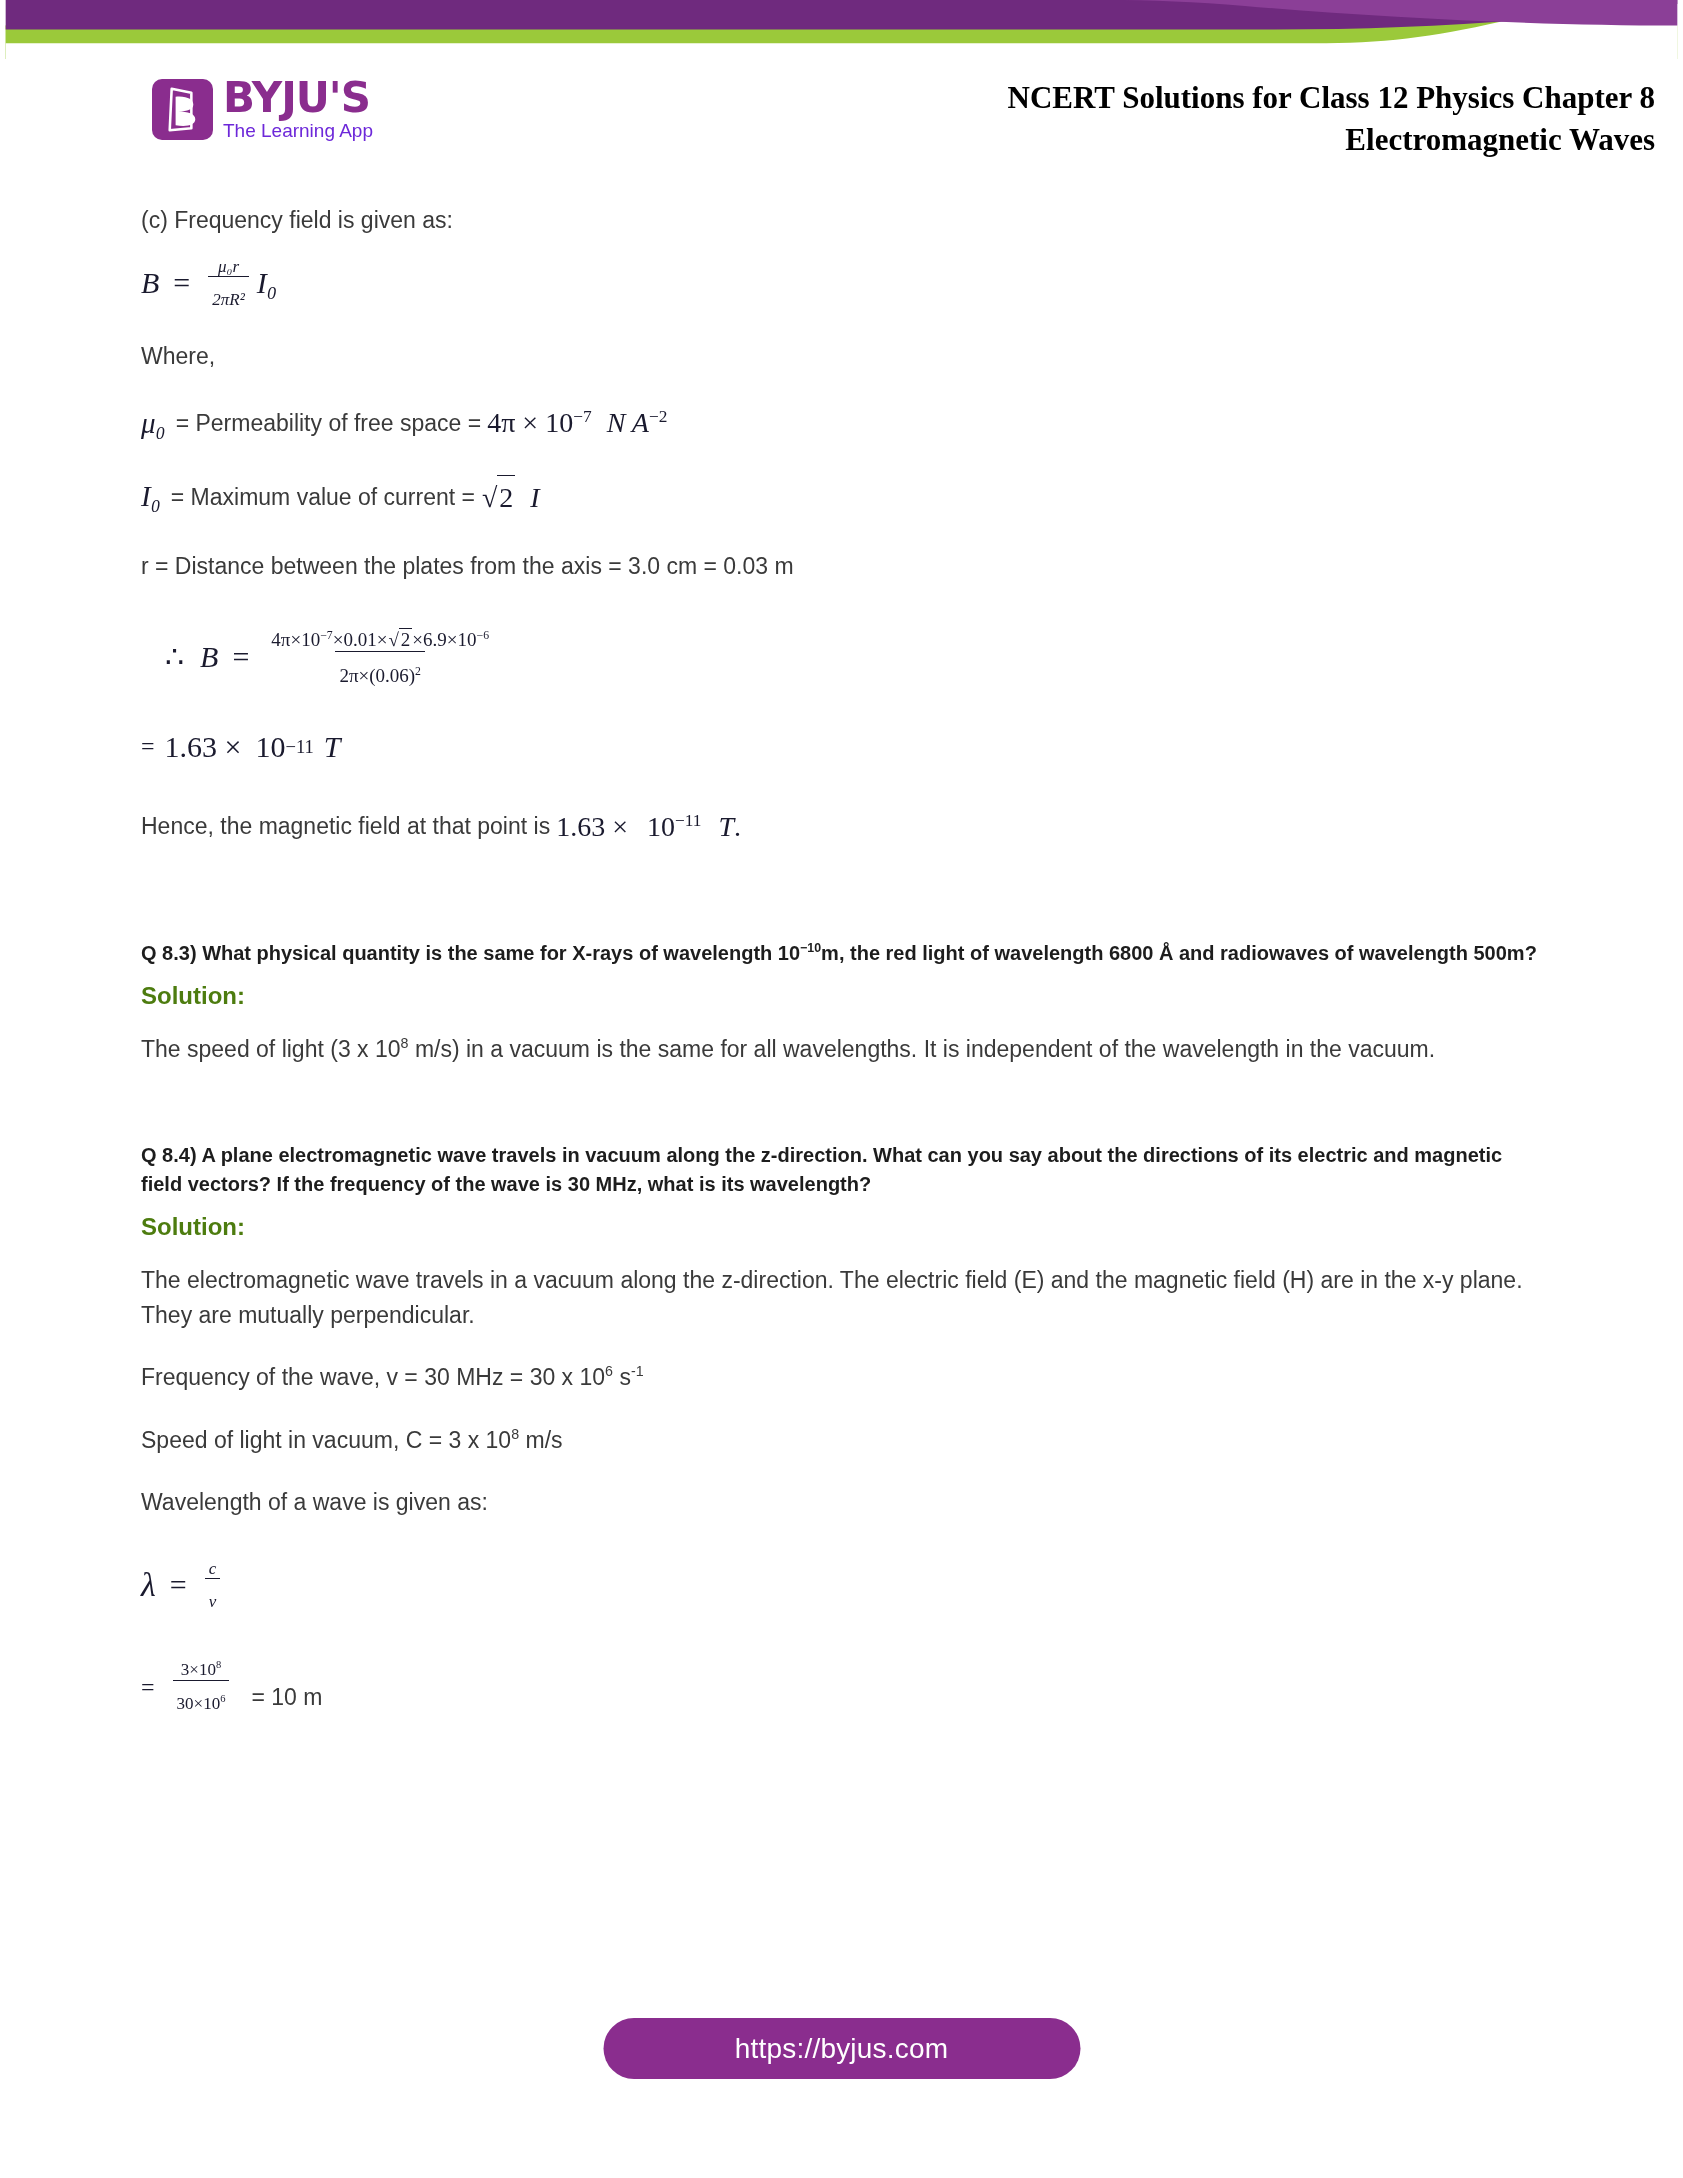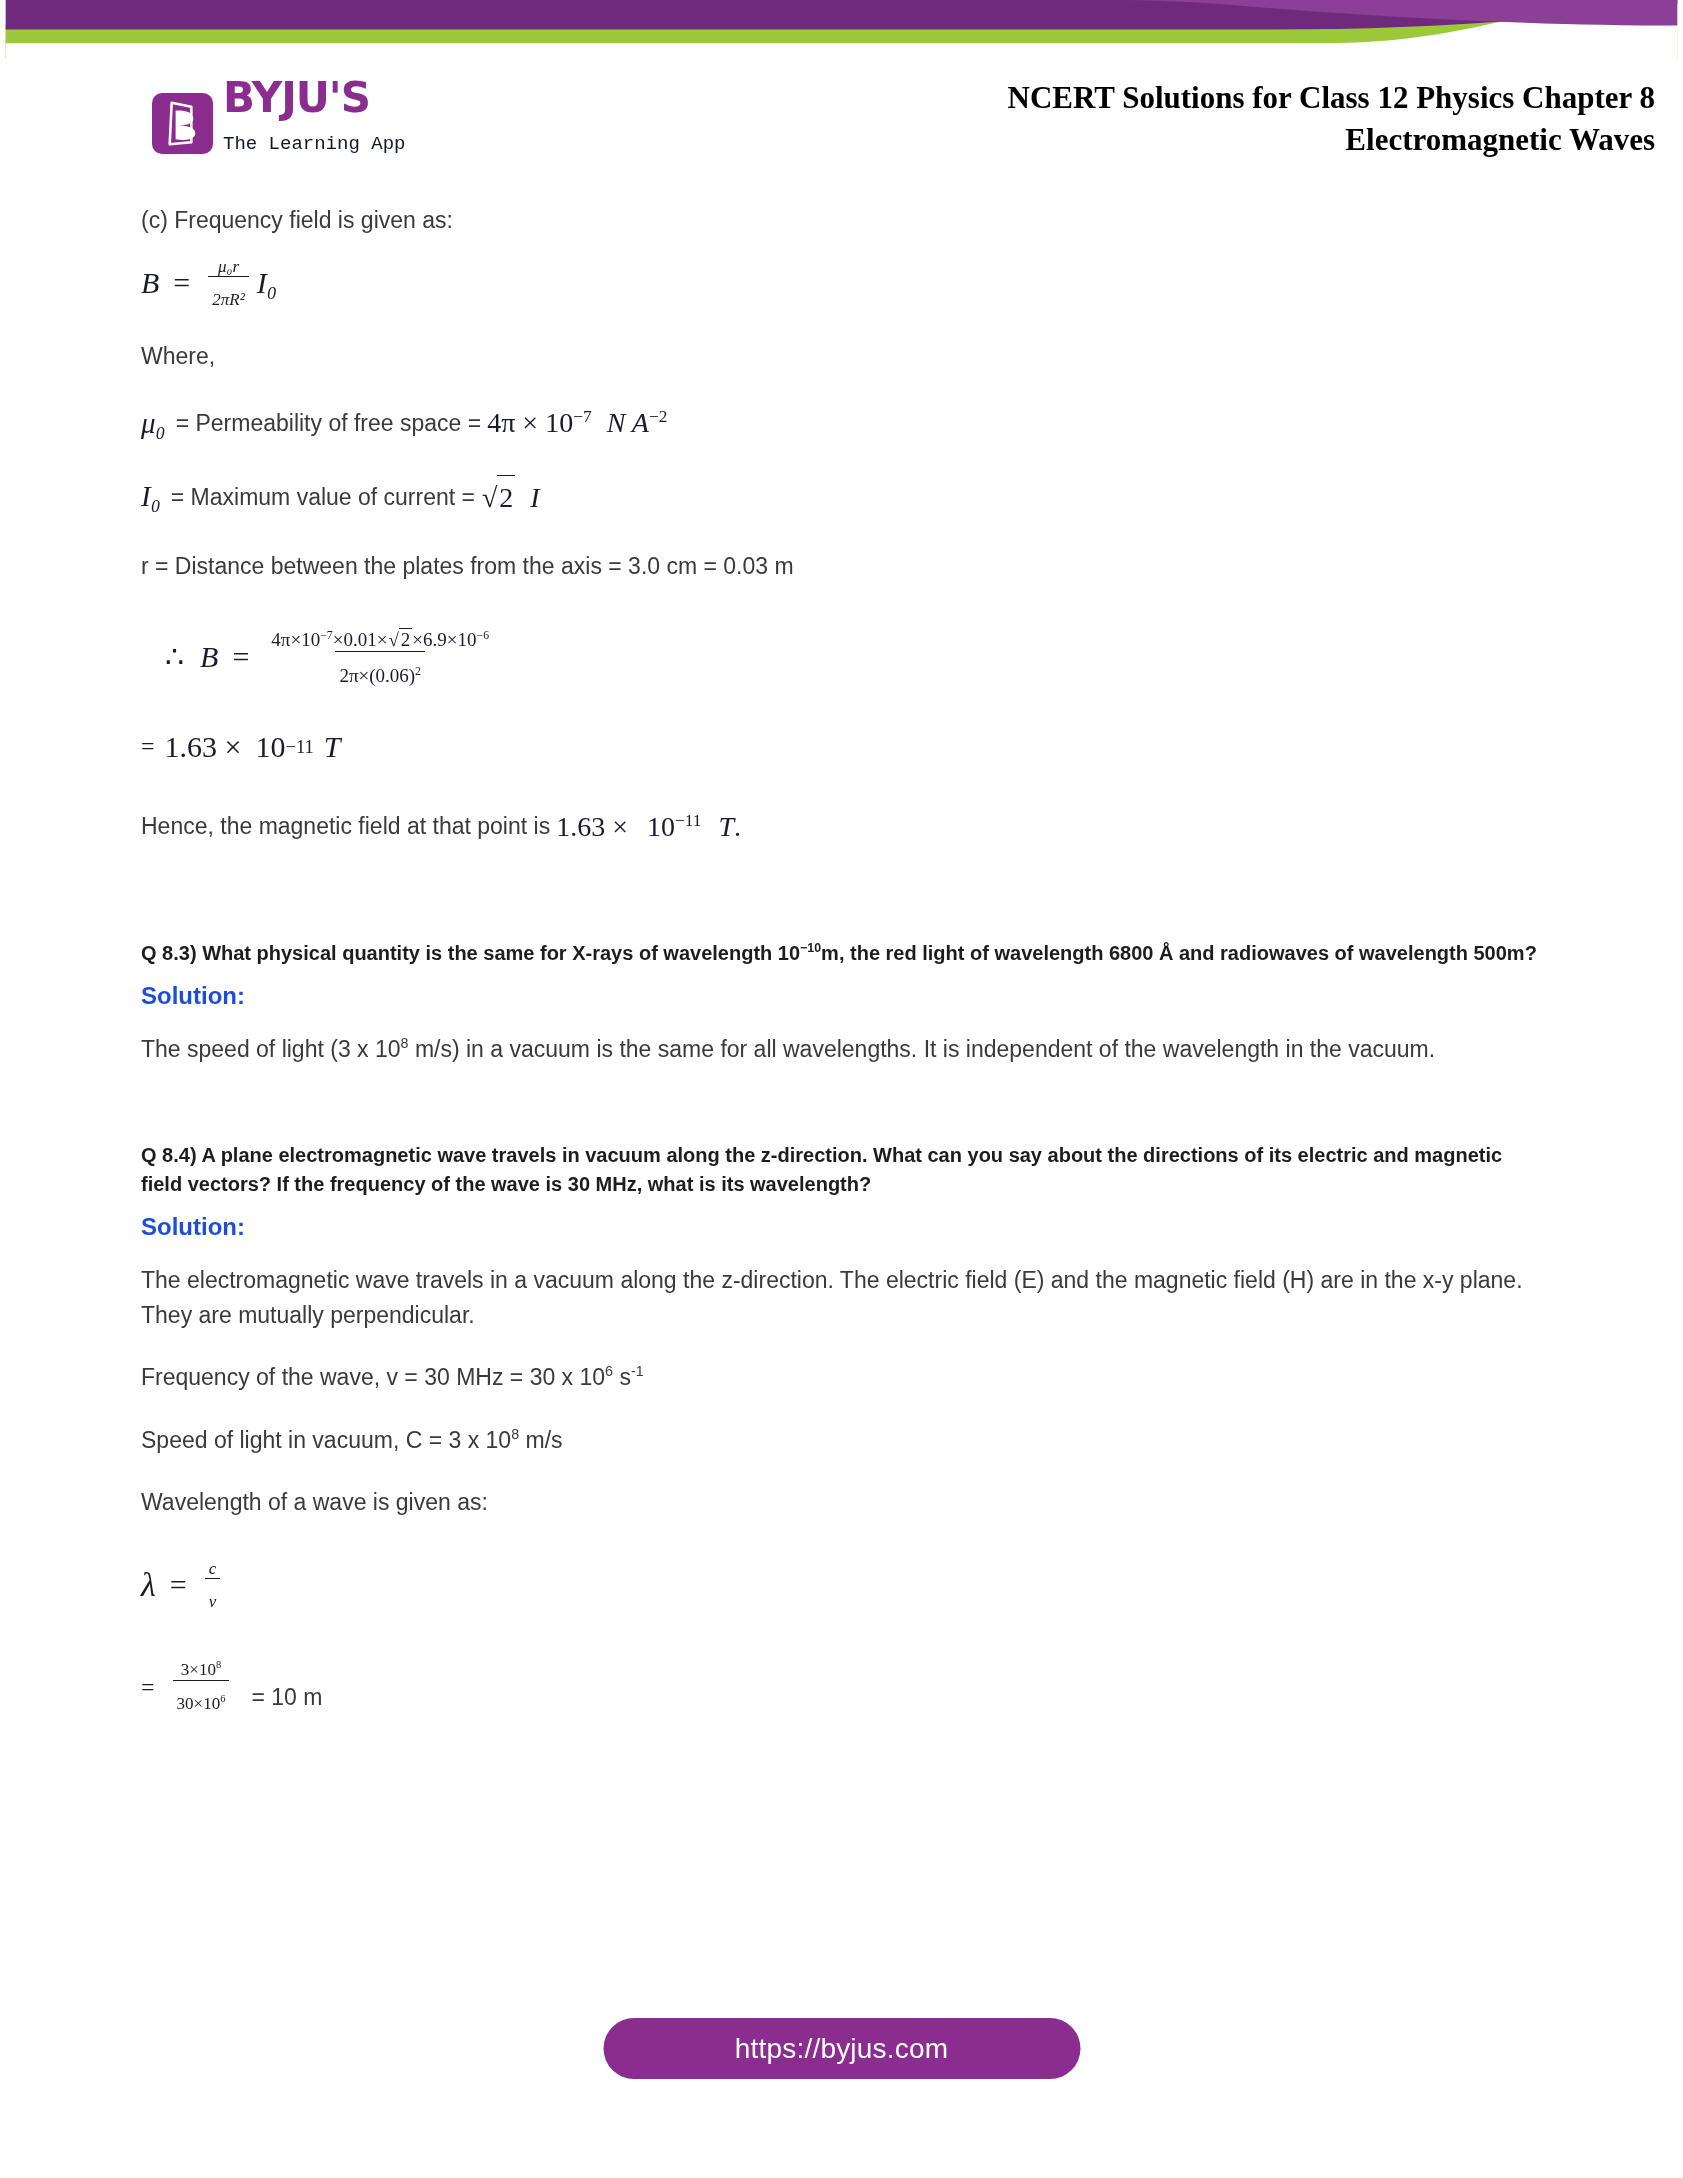--- a/index.html
+++ b/index.html
@@ -54,24 +54,24 @@
   }
   .logo-word {
     font-family: "DejaVu Sans", sans-serif;
     font-weight: bold;
     font-size: 42px;
     letter-spacing: -1px;
     color: #8a2d8e;
     line-height: 0.98;
   }
   .logo-tag {
-    font-family: Liberation Mono, monospace;
+    font-family: Liberation Sans, sans-serif;
     font-size: 19px;
-    color: #0f172a;
-    margin-top: 17px;
+    color: #6d28d9;
+    margin-top: 3px;
     line-height: 1;
   }
 
   
   .header-title {
     position: absolute;
     right: 28px;
     top: 77px;
     text-align: right;
     font-family: "Liberation Serif", serif;
@@ -100,21 +100,21 @@
   .qhead {
     font-size: 20px;
     font-weight: bold;
     color: #1d1d1d;
     line-height: 1.45;
     margin: 0 0 14px 0;
   }
   .solution-label {
     font-size: 24px;
     font-weight: bold;
-    color: #1d4ed8;
+    color: #4d7c0f;
     margin: 0 0 22px 0;
   }
   .spacer-lg { height: 57px; }
   .spacer-md { height: 34px; }
   .spacer-sm { height: 18px; }
 
   
   .math {
     font-family: "Liberation Serif", serif;
     font-style: italic;

